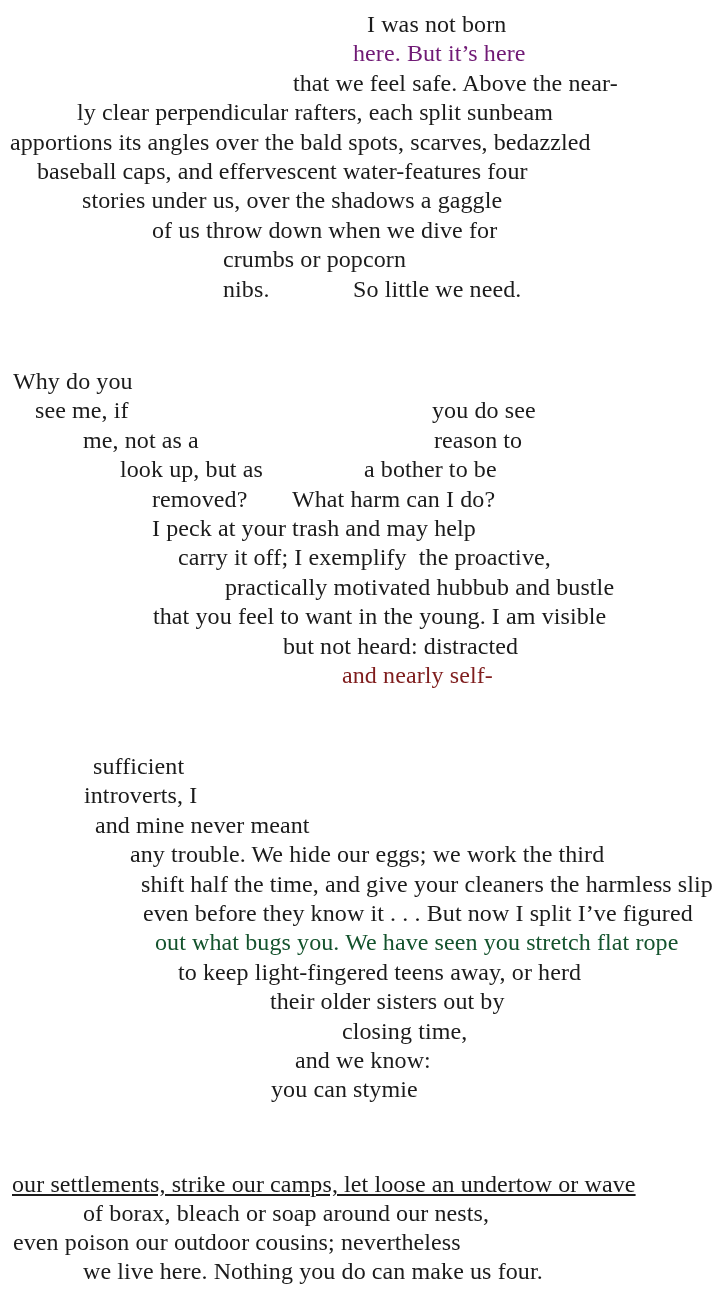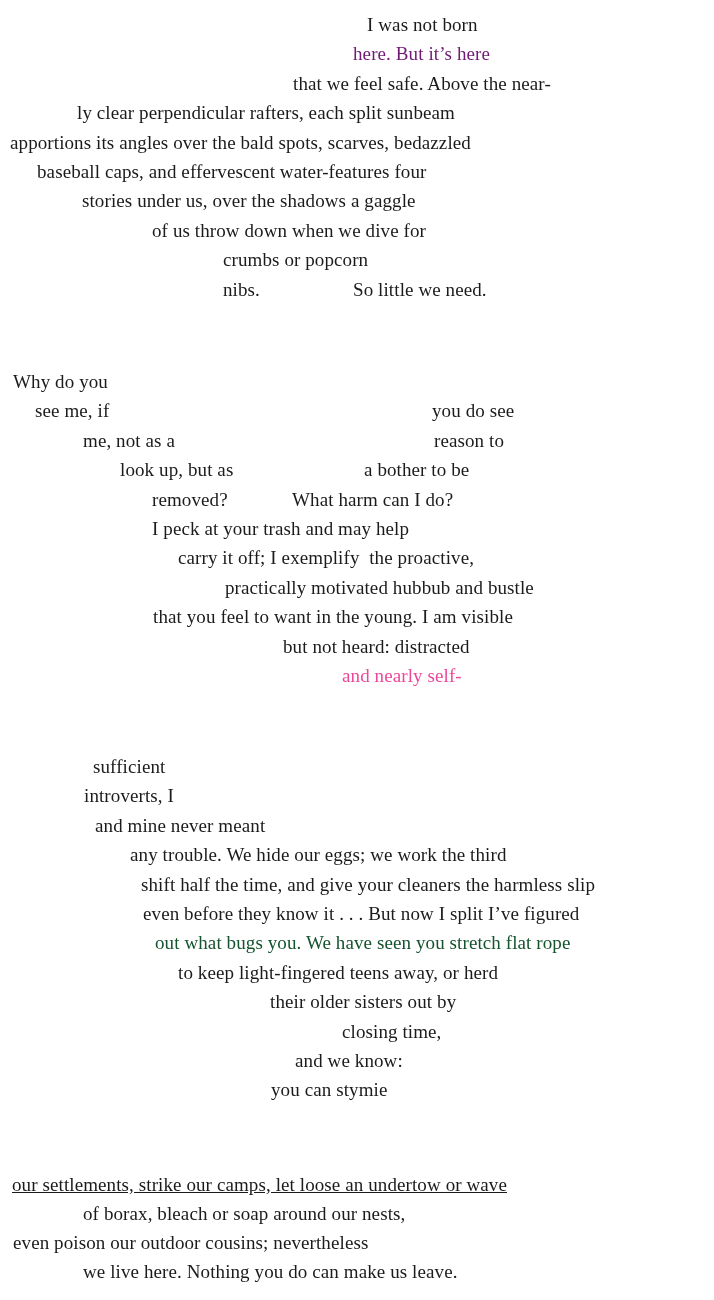--- a/index.html
+++ b/index.html
@@ -11,21 +11,21 @@
     position: relative;
     width: 714px;
     height: 1300px;
     background: #ffffff;
     overflow: hidden;
     font-family: "Liberation Serif", "DejaVu Serif", serif;
   }
   .poem-line {
     position: absolute;
     white-space: pre;
-    font-size: 19px;
+    font-size: 24px;
     line-height: 29px;
     color: #1b1b1b;
     letter-spacing: 0.1px;
   }
 </style>
 </head>
 <body>
 
 <div class="page">
   <div id="poem-body">
@@ -50,36 +50,36 @@
         <div class="poem-line" style="left: 434px; top: 426px; color: rgb(27, 27, 27);">reason to</div>
         <div class="poem-line" style="left: 120px; top: 455px; color: rgb(27, 27, 27);">look up, but as</div>
         <div class="poem-line" style="left: 364px; top: 455px; color: rgb(27, 27, 27);">a bother to be</div>
         <div class="poem-line" style="left: 152px; top: 485px; color: rgb(27, 27, 27);">removed?</div>
         <div class="poem-line" style="left: 292px; top: 485px; color: rgb(27, 27, 27);">What harm can I do?</div>
         <div class="poem-line" style="left: 152px; top: 514px; color: rgb(27, 27, 27);">I peck at your trash and may help</div>
         <div class="poem-line" style="left: 178px; top: 543px; color: rgb(27, 27, 27);">carry it off; I exemplify  the proactive,</div>
         <div class="poem-line" style="left: 225px; top: 573px; color: rgb(27, 27, 27);">practically motivated hubbub and bustle</div>
         <div class="poem-line" style="left: 153px; top: 602px; color: rgb(27, 27, 27);">that you feel to want in the young. I am visible</div>
         <div class="poem-line" style="left: 283px; top: 632px; color: rgb(27, 27, 27);">but not heard: distracted</div>
-        <div class="poem-line" style="left: 342px; top: 661px; color: #ec4899;">and nearly self-</div>
+        <div class="poem-line" style="left: 342px; top: 661px; color: #7f1d1d;">and nearly self-</div>
       </div>
       <div>
         <div class="poem-line" style="left: 93px; top: 752px; color: rgb(27, 27, 27);">sufficient</div>
         <div class="poem-line" style="left: 84px; top: 781px; color: rgb(27, 27, 27);">introverts, I</div>
         <div class="poem-line" style="left: 95px; top: 811px; color: rgb(27, 27, 27);">and mine never meant</div>
         <div class="poem-line" style="left: 130px; top: 840px; color: rgb(27, 27, 27);">any trouble. We hide our eggs; we work the third</div>
         <div class="poem-line" style="left: 141px; top: 870px; color: rgb(27, 27, 27);">shift half the time, and give your cleaners the harmless slip</div>
         <div class="poem-line" style="left: 143px; top: 899px; color: rgb(27, 27, 27);">even before they know it . . . But now I split I’ve figured</div>
         <div class="poem-line" style="left: 155px; top: 928px; color: #14532d;">out what bugs you. We have seen you stretch flat rope</div>
         <div class="poem-line" style="left: 178px; top: 958px; color: rgb(27, 27, 27);">to keep light-fingered teens away, or herd</div>
         <div class="poem-line" style="left: 270px; top: 987px; color: rgb(27, 27, 27);">their older sisters out by</div>
         <div class="poem-line" style="left: 342px; top: 1017px; color: rgb(27, 27, 27);">closing time,</div>
         <div class="poem-line" style="left: 295px; top: 1046px; color: rgb(27, 27, 27);">and we know:</div>
         <div class="poem-line" style="left: 271px; top: 1075px; color: rgb(27, 27, 27);">you can stymie</div>
       </div>
       <div>
         <div class="poem-line" style="left: 12px; top: 1170px; color: rgb(27, 27, 27); text-decoration: underline;">our settlements, strike our camps, let loose an undertow or wave</div>
         <div class="poem-line" style="left: 83px; top: 1199px; color: rgb(27, 27, 27);">of borax, bleach or soap around our nests,</div>
         <div class="poem-line" style="left: 13px; top: 1228px; color: rgb(27, 27, 27);">even poison our outdoor cousins; nevertheless</div>
-        <div class="poem-line" style="left: 83px; top: 1257px; color: rgb(27, 27, 27);">we live here. Nothing you do can make us leave.</div>
+        <div class="poem-line" style="left: 83px; top: 1257px; color: rgb(27, 27, 27);">we live here. Nothing you do can make us four.</div>
       </div>
     </div>
 </div>
 
 </body></html>

